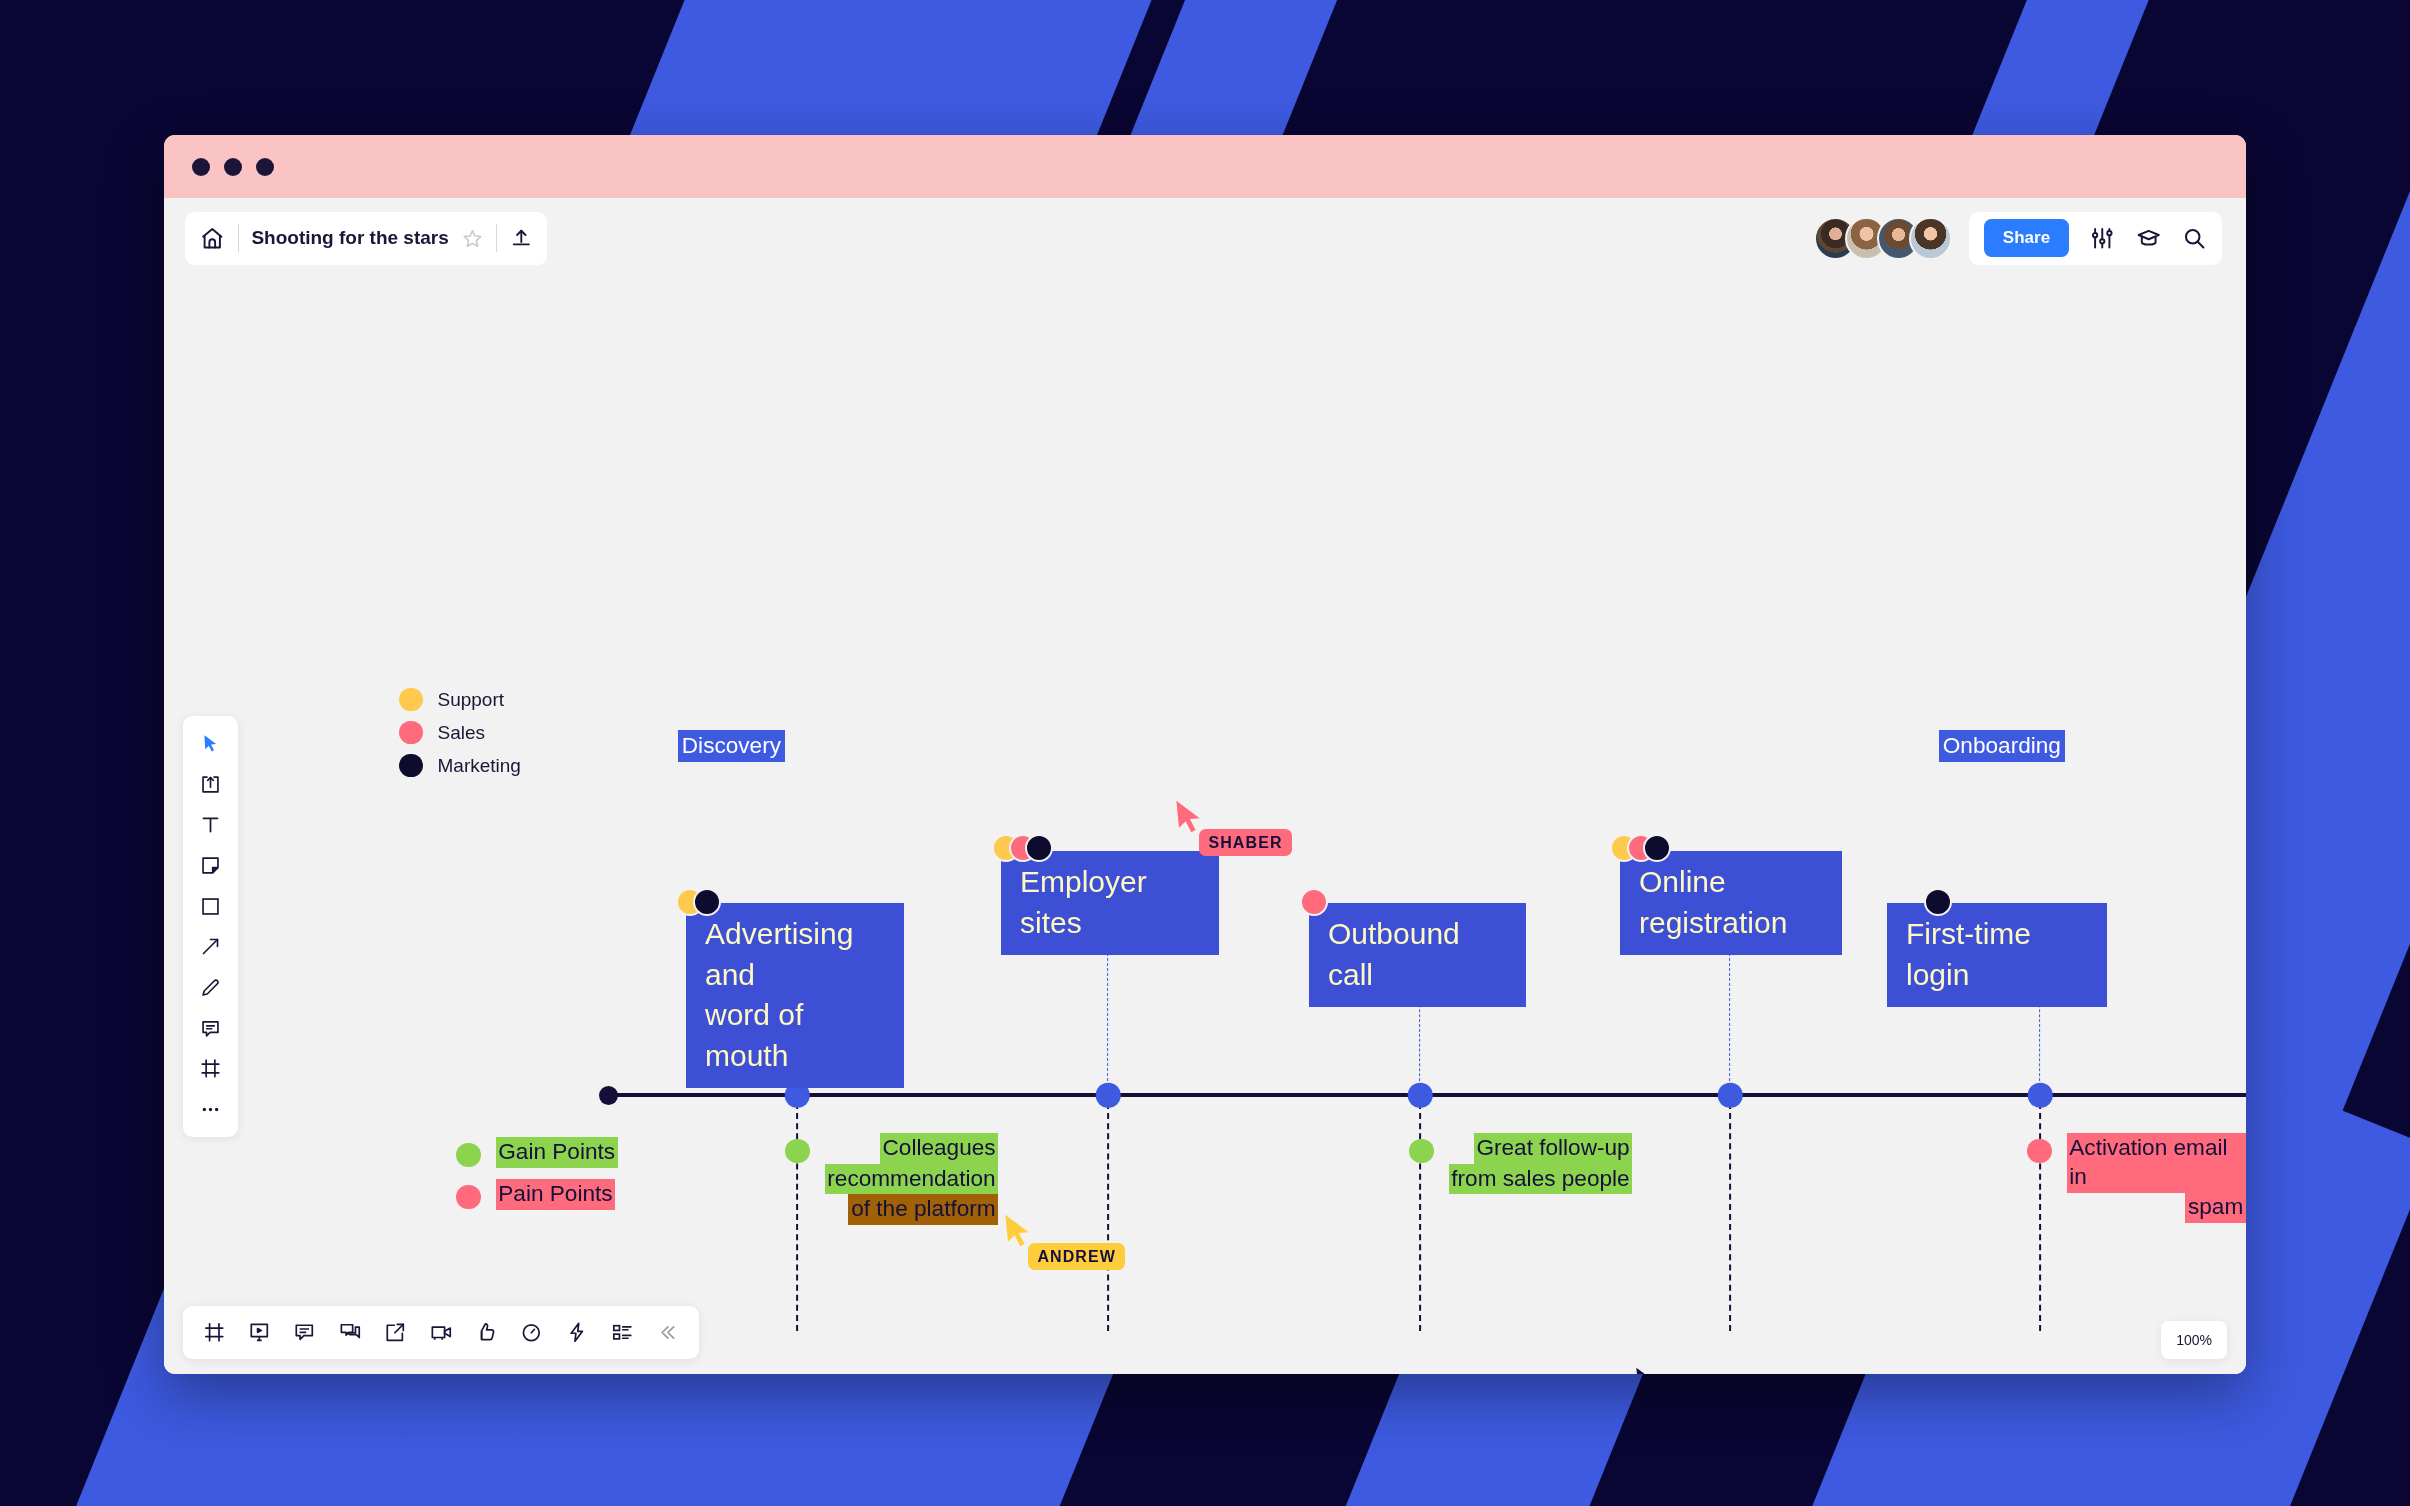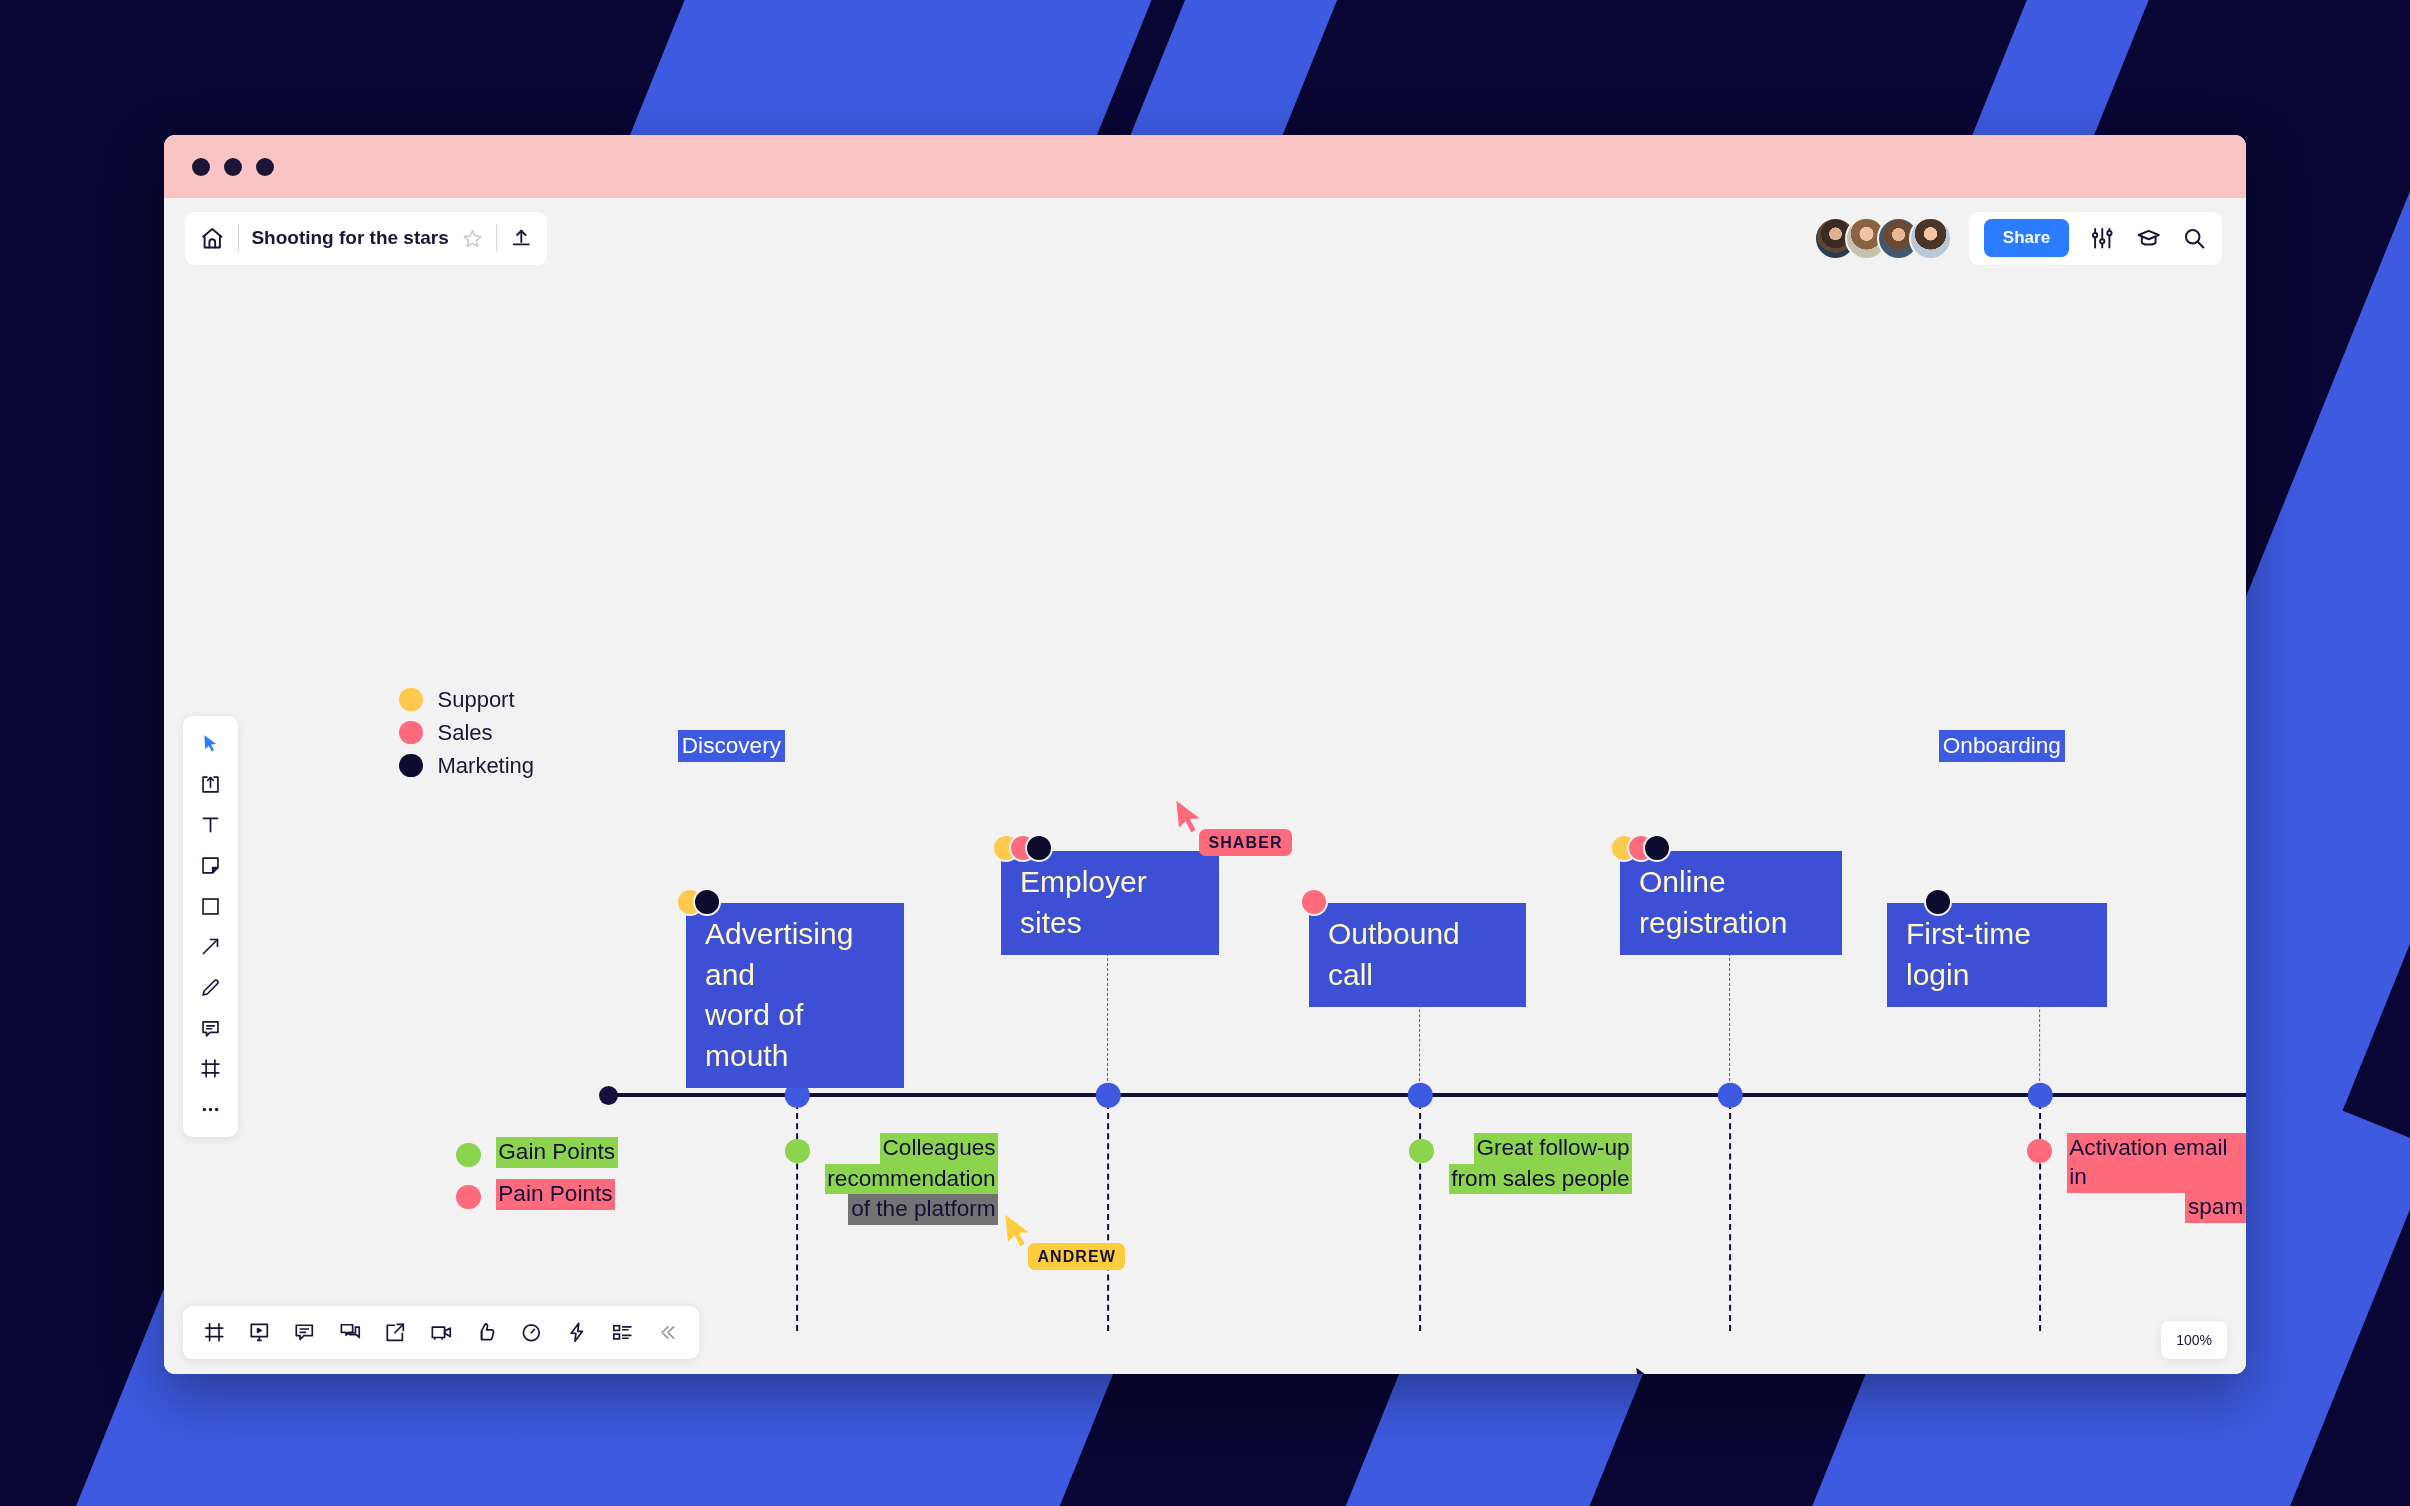--- a/index.html
+++ b/index.html
@@ -93,21 +93,21 @@
     position: absolute; right: 19px; bottom: 15px; background: #fff;
     border-radius: 7.5px; height: 38px; display: flex; align-items: center;
     padding: 0 15px; font-size: 14px; color: #1B1638;
     box-shadow: 0 1.9px 9.4px rgba(0,0,0,.08);
   }
 
   
   #legend { position: absolute; left: 235px; top: 405px; }
   .legend-row { display: flex; align-items: center; gap: 15px; height: 33px; }
   .legend-dot { width: 23.5px; height: 23.5px; border-radius: 50%; }
-  .legend-label { font-size: 22px; color: #1B1638; }
+  .legend-label { font-size: 19px; color: #1B1638; }
 
   
   .stage-tag {
     position: absolute; background: #3D5AE0; color: #fff; font-size: 22.6px;
     padding: 1.9px 3.8px; line-height: 1.25; white-space: nowrap;
   }
 
   
   #axis { position: absolute; left: 444px; top: 815px; width: 1657px; height: 3.8px; background: #14103A; }
   .axis-cap { position: absolute; width: 19px; height: 19px; border-radius: 50%; background: #14103A;
@@ -367,21 +367,21 @@
       <div class="card" style="left:1723px; top:625px; width:220px;">First-time login</div>
       <div class="card-dots" style="left:1760px; top:610px;">
         <span class="cdot" style="background:#0D0B2E"></span>
       </div>
 
       <div class="note" style="left:621px; top:855px;">
         <span class="note-dot" style="background:#8CD44E"></span>
         <span class="note-text">
           <span style="background:#8CD44E">Colleagues</span>
           <span style="background:#8CD44E">recommendation</span>
-          <span style="background:#737373">of the platform</span>
+          <span style="background:#a16207">of the platform</span>
         </span>
       </div>
 
       <div class="note" style="left:1245px; top:855px;">
         <span class="note-dot" style="background:#8CD44E"></span>
         <span class="note-text">
           <span style="background:#8CD44E">Great follow-up</span>
           <span style="background:#8CD44E">from sales people</span>
         </span>
       </div>

